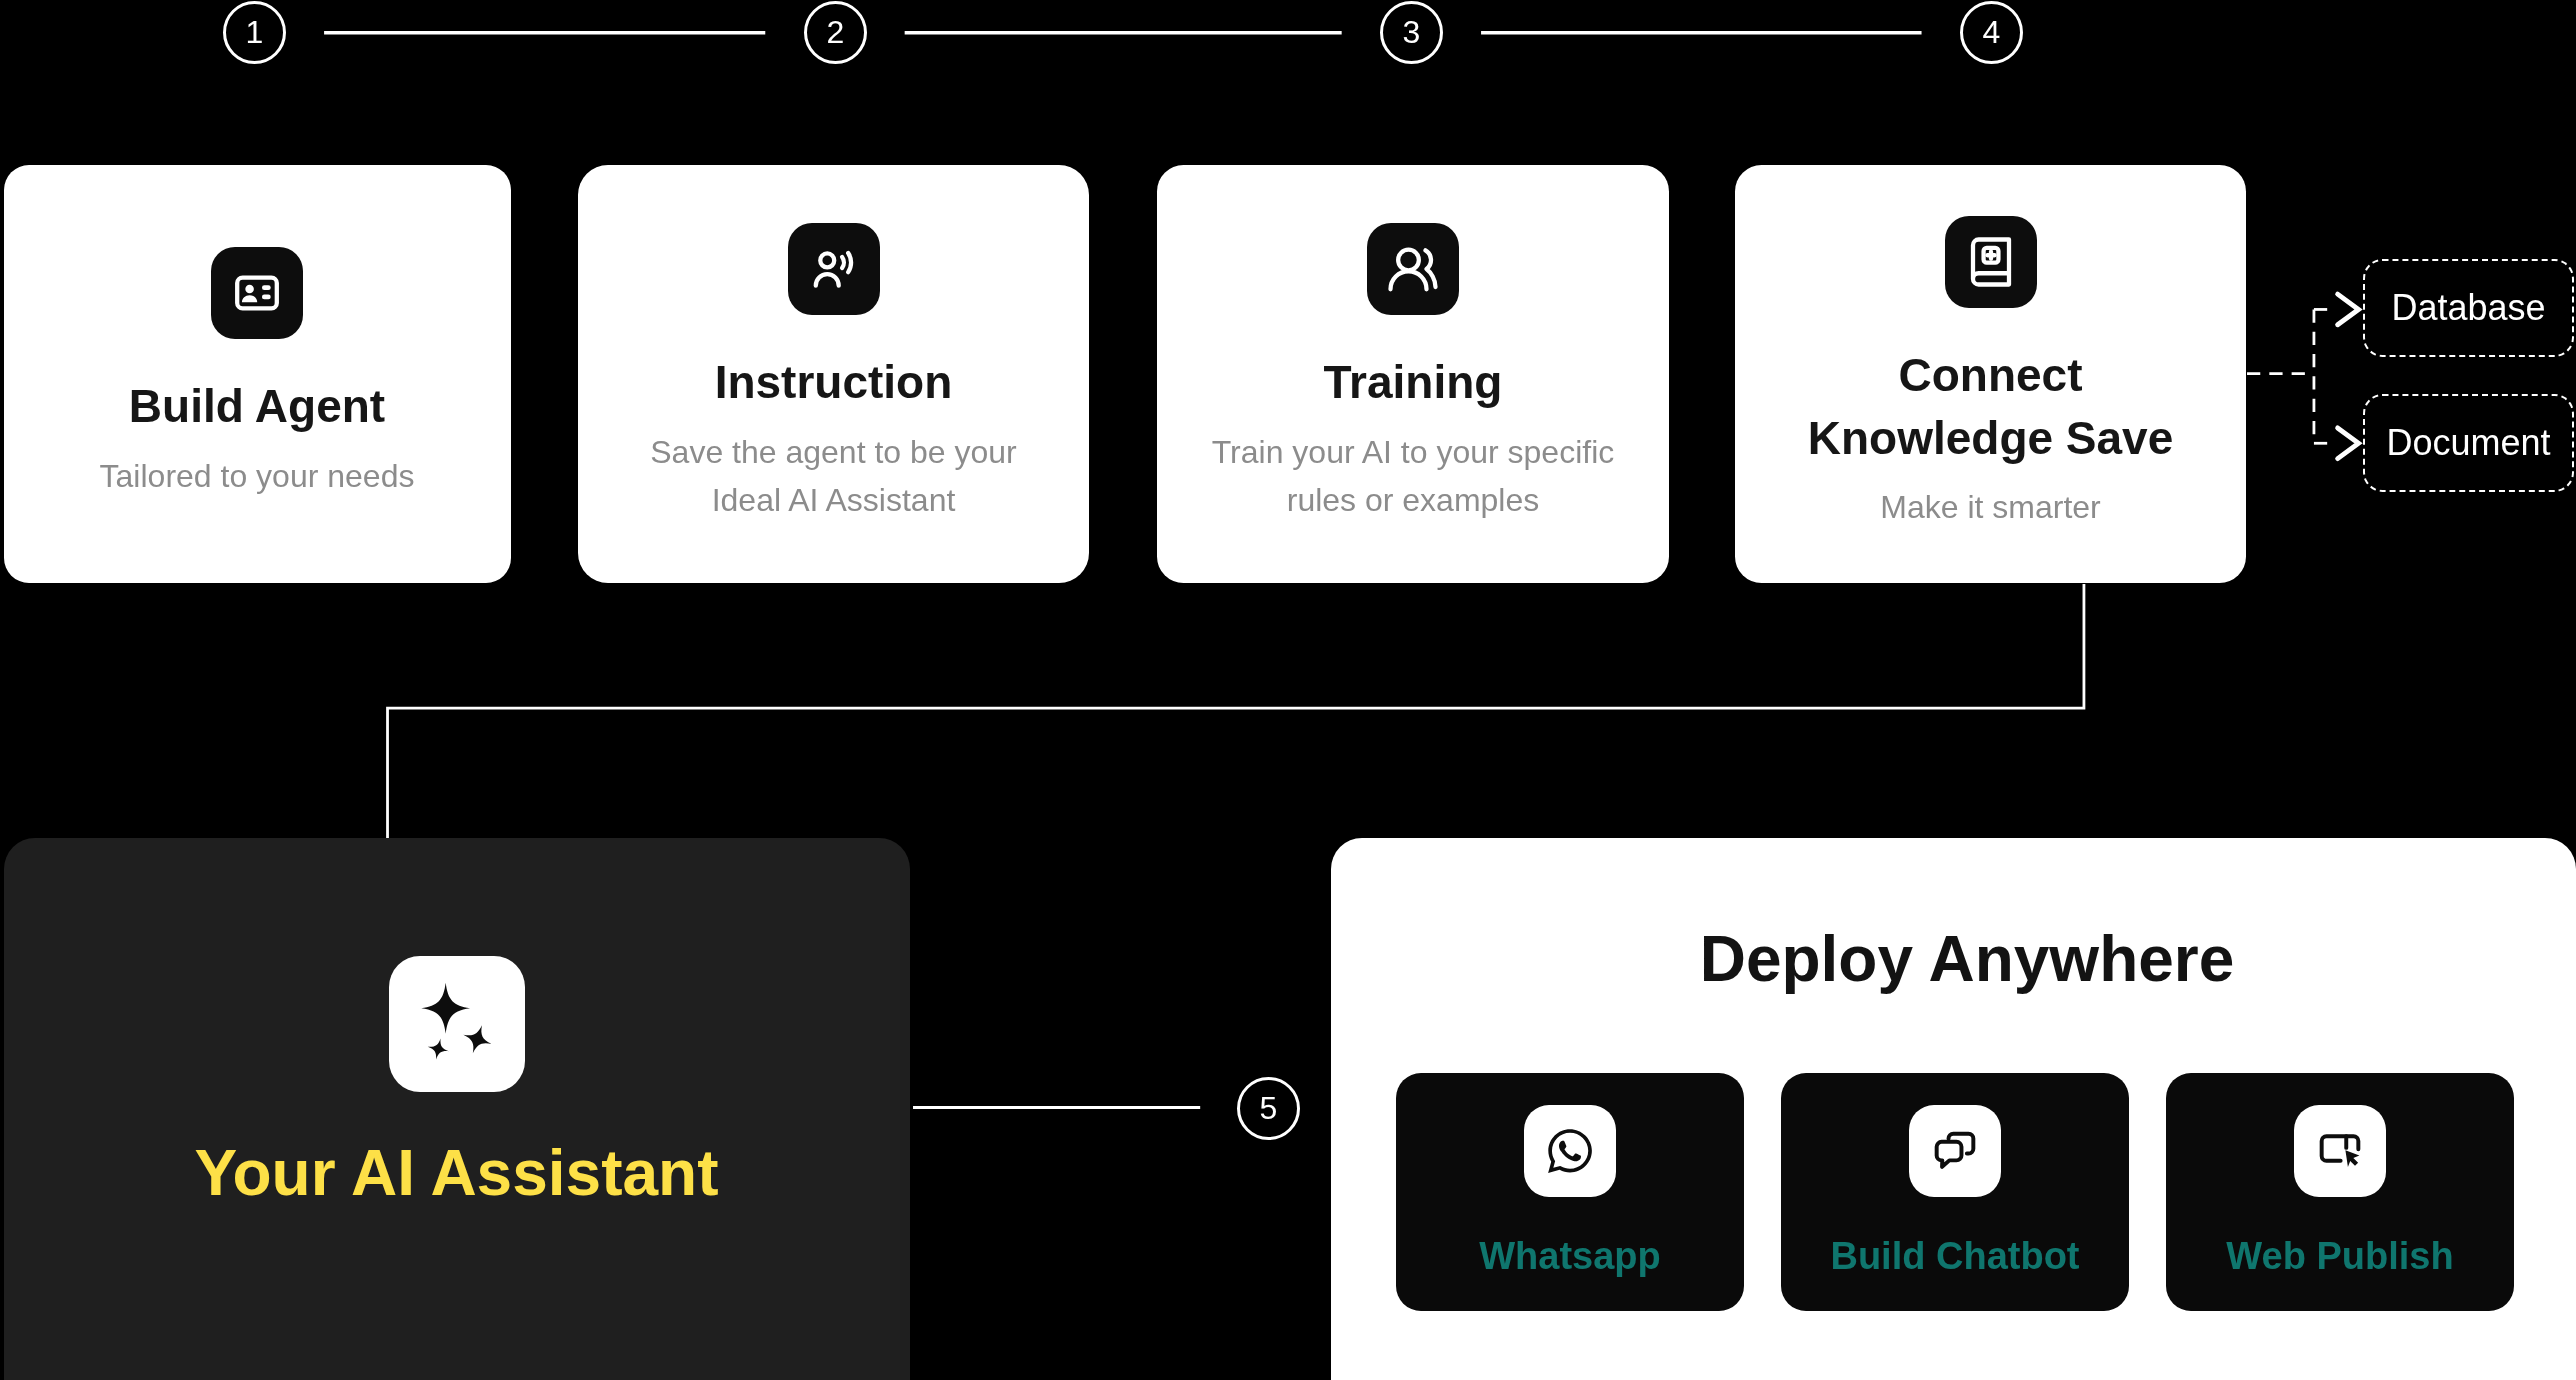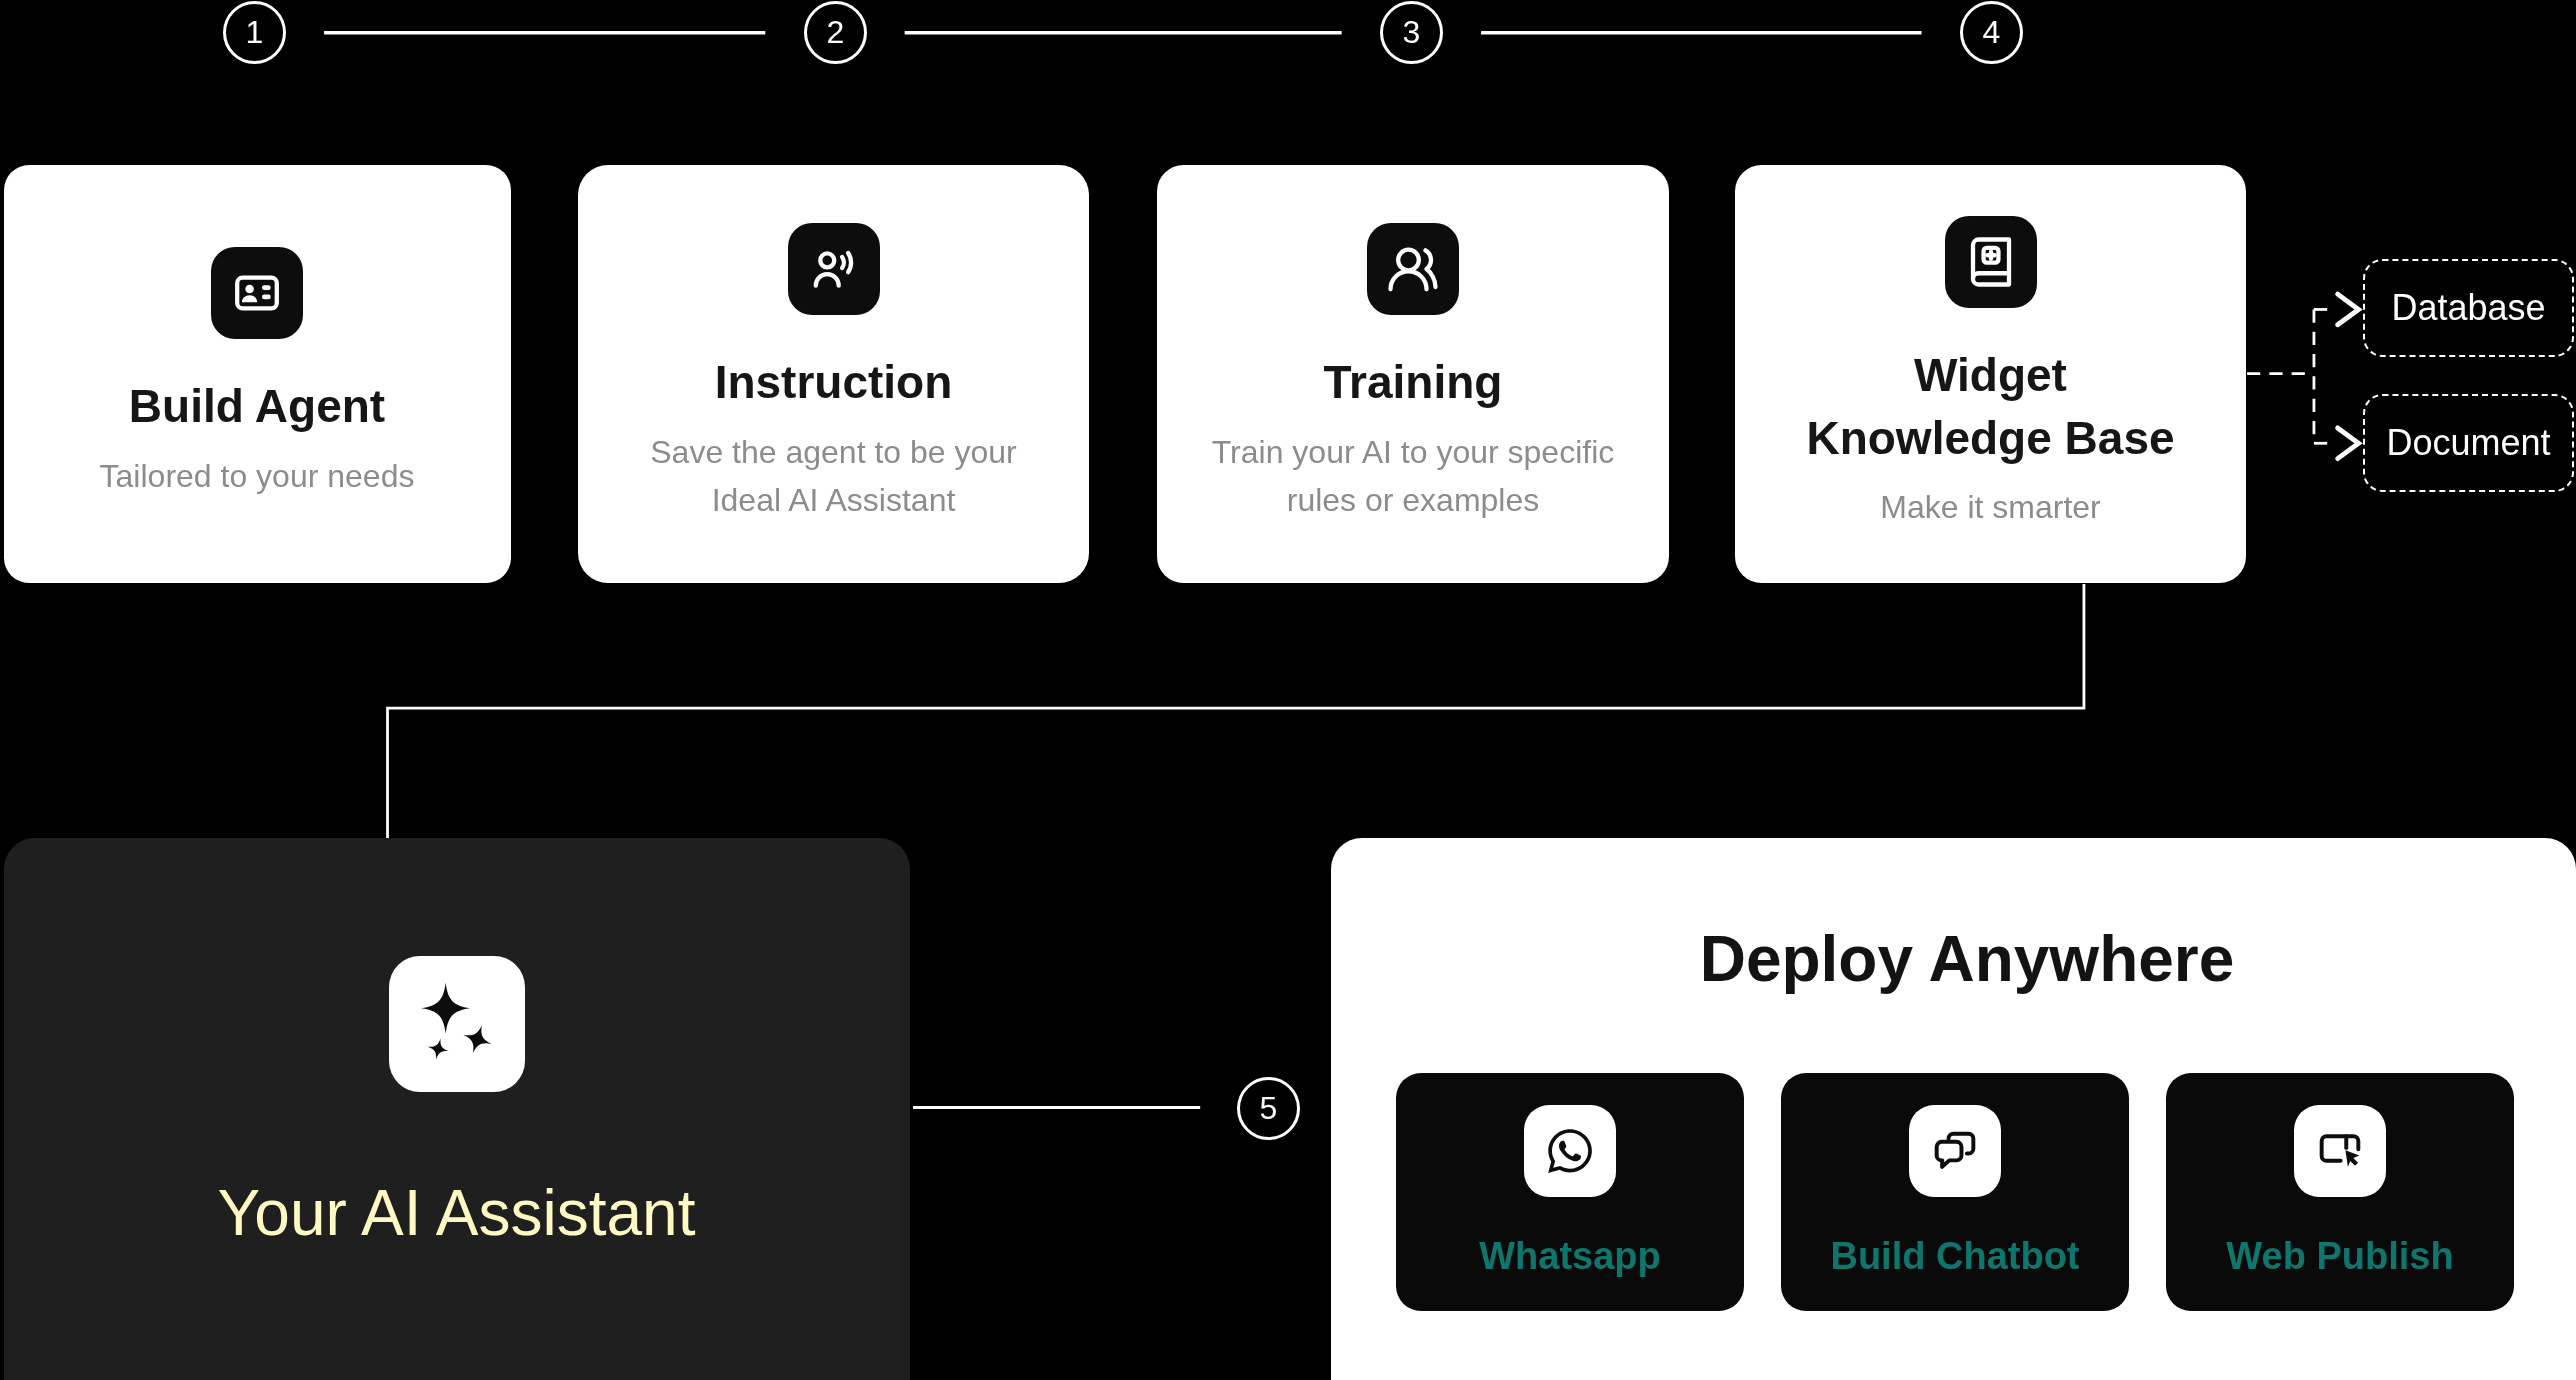--- a/index.html
+++ b/index.html
@@ -28,21 +28,21 @@
   .kbox { position:absolute; left:2363px; width:211px; height:98px; border:2.8px dashed #fff;
           border-radius:19.5px; color:#fff; font-size:36px; display:flex; align-items:center;
           justify-content:center; background:#000; }
 
   
   .assistant-card { position:absolute; left:3.5px; top:838px; width:906px; height:572px;
                     background:#1f1f1f; border-radius:31px; display:flex; flex-direction:column;
                     align-items:center; padding-top:118px; }
   .assistant-icon { width:136px; height:136px; background:#fff; border-radius:31px;
                     display:flex; align-items:center; justify-content:center; }
-  .assistant-title { color:#fef9c3; font-size:64px; font-weight:400; margin-top:84px; }
+  .assistant-title { color:#fde047; font-size:64px; font-weight:700; margin-top:44px; }
 
   
   .deploy-panel { position:absolute; left:1331px; top:838px; width:1245px; height:572px;
                   background:#fff; border-radius:31px; }
   .deploy-title { position:absolute; left:0; right:0; top:84px; text-align:center;
                   font-size:64px; font-weight:700; color:#131313;padding-left:27px; }
   .channel { position:absolute; top:235px; width:348px; height:238px; background:#0a0a0a;
              border-radius:25px; display:flex; flex-direction:column; align-items:center; }
   .channel-iconsq { width:92px; height:92px; background:#fff; border-radius:25px;
                     margin-top:32px; display:flex; align-items:center; justify-content:center; }
@@ -129,21 +129,21 @@
 
   <div class="card" style="left:1735px; width:511px;">
     <div class="icon-sq">
       <svg width="54" height="54" viewBox="0 0 24 24" fill="none" stroke="#fff" stroke-width="1.9" stroke-linecap="round" stroke-linejoin="round">
         <path d="M4 19.5v-15A2.5 2.5 0 0 1 6.5 2H20v20H6.5a2.5 2.5 0 0 1-2.5-2.5 2.5 2.5 0 0 1 2.5-2.5H20"></path>
         <rect x="8.7" y="5.7" width="6.6" height="6.6" rx="1.4"></rect>
         <path d="M12 7.4v3.2"></path>
         <path d="M10.4 9h3.2"></path>
       </svg>
     </div>
-    <div class="card-title title--narrow">Widget Knowledge Base</div>
+    <div class="card-title title--narrow">Connect Knowledge Save</div>
     <div class="card-sub">Make it smarter</div>
   </div>
 
   <div class="kbox" style="top:259px;">
     <span>Database</span>
   </div>
   <div class="kbox" style="top:394px;">
     <span>Document</span>
   </div>
 

